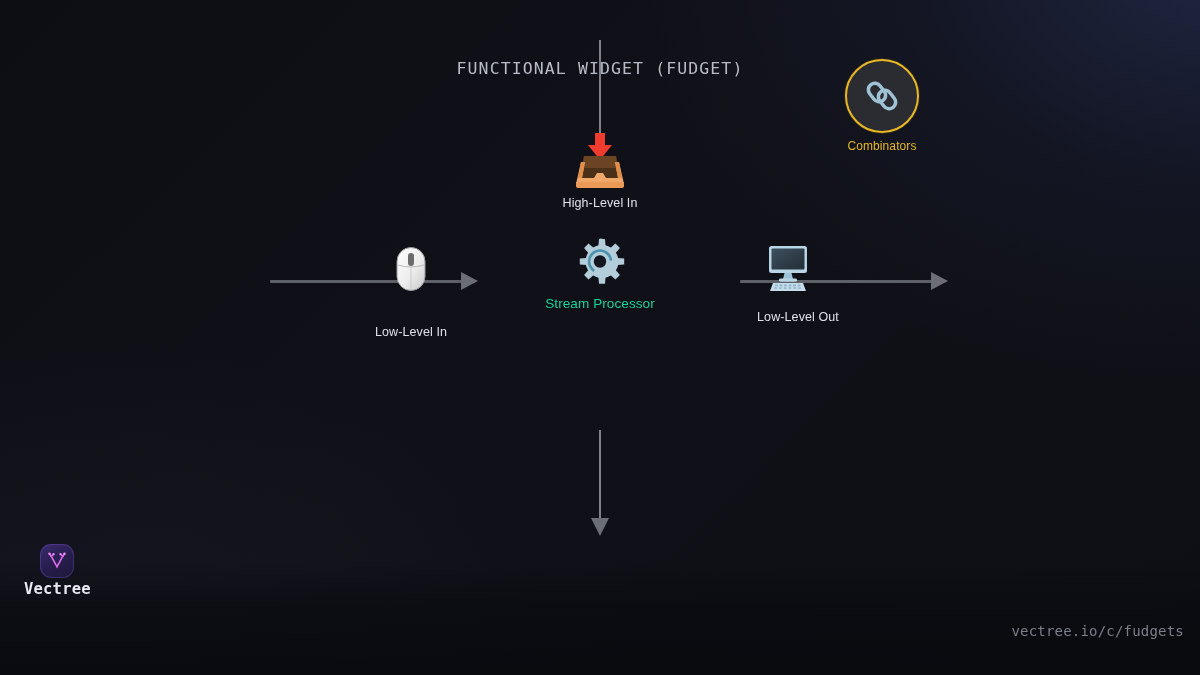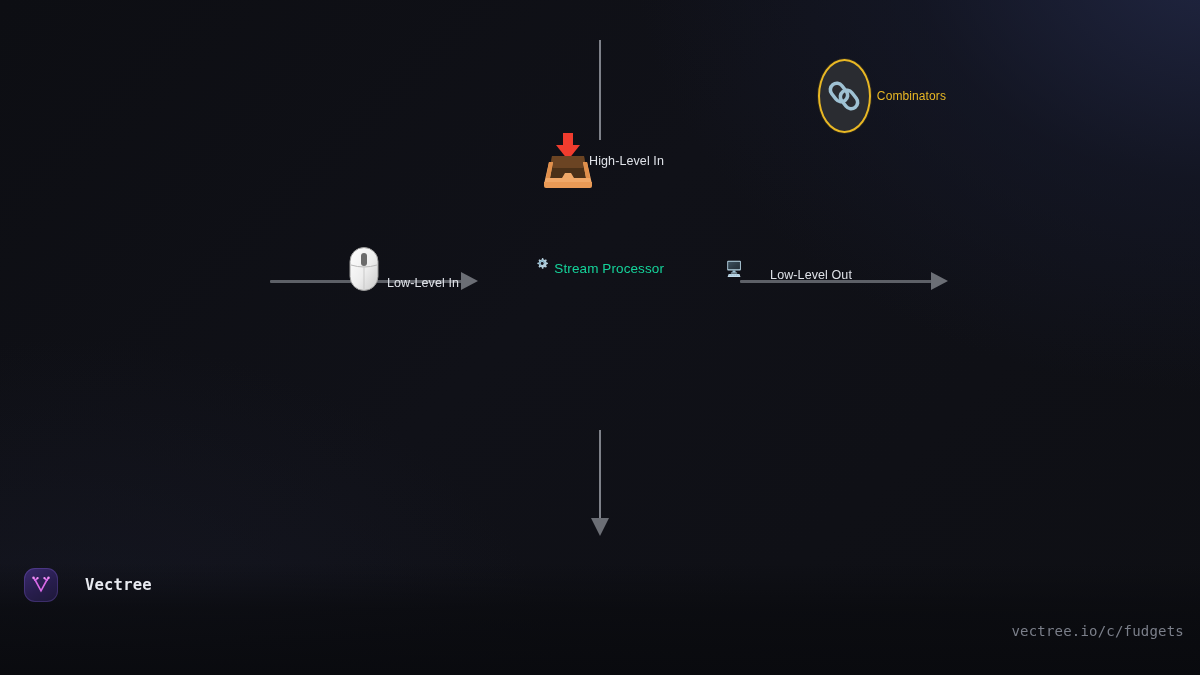--- a/index.html
+++ b/index.html
@@ -48,21 +48,21 @@
     position: absolute;
     width: 0; height: 0;
     border-left: 9px solid transparent;
     border-right: 9px solid transparent;
     border-top: 18px solid #6b6e75;
   }
 
   .node {
     position: absolute;
     display: flex;
-    flex-direction: row;
+    flex-direction: column;
     align-items: center;
     gap: 6px;
   }
   .node-label {
     font-size: 12.5px;
     color: #dfe2e8;
     white-space: nowrap;
     letter-spacing: 0.1px;
   }
   .node-label.accent-teal { color: #15d39a; font-size: 13.5px; }
@@ -97,24 +97,25 @@
   
   #footer {
     position: absolute;
     left: 0; right: 0; bottom: 0;
     height: 112px;
     background: linear-gradient(180deg, rgba(10,11,15,0) 0%, rgba(10,11,15,0.75) 40%, rgba(9,10,14,0.95) 100%);
   }
   #brand-row {
     position: absolute;
     left: 24px;
-    top: 568px;
+    top: 544px;
     display: flex;
     align-items: center;
-    gap: 27px;
+    gap: 2px;
+    flex-direction: column;
   }
   #logo-mark {
     width: 34px; height: 34px;
     border-radius: 11px;
     background: linear-gradient(150deg, #3a2a6e 0%, #271d4c 55%, #1d1838 100%);
     display: flex; align-items: center; justify-content: center;
     box-shadow: inset 0 0 0 1px rgba(160,120,255,0.22);
   }
   #brand-name {
     font-family: "DejaVu Sans Mono", "Liberation Mono", monospace;
@@ -141,20 +142,21 @@
     font-size: 14px;
     color: #7b7f8a;
     letter-spacing: 0.2px;
   }
 </style>
 </head>
 <body>
 
 <div id="stage">
 
+  <div id="diagram-title">FUNCTIONAL WIDGET (FUDGET)</div>
 
   <div class="vline" style="left:599px; top:40px; height:100px;"></div>
 
   <div class="hline" style="left:270px; top:280px; width:195px;"></div>
   <div class="arrow-right" style="left:461px; top:272px;"></div>
 
   <div class="hline" style="left:740px; top:280px; width:195px;"></div>
   <div class="arrow-right" style="left:931px; top:272px;"></div>
 
   <div class="vline" style="left:599px; top:430px; height:90px;"></div>
@@ -221,21 +223,21 @@
         A18.6 18.6 0 0 1 41.4 31.8 L45.9 37 L41.5 41.4 L36.3 36.9
         A18.6 18.6 0 0 1 31.6 38.8 L31 45.7 L25 45.7 L24.4 38.8
         A18.6 18.6 0 0 1 19.7 36.9 L14.5 41.4 L10.1 37 L14.6 31.8
         A18.6 18.6 0 0 1 12.7 27.1 L5.8 26.5 L5.8 20.5 L12.7 19.9
         A18.6 18.6 0 0 1 14.6 15.2 L10.1 10 L14.5 5.6 L19.7 10.1
         A18.6 18.6 0 0 1 24.4 8.2 L25 1.3 Z"></path>
       <circle cx="28" cy="23.5" r="16.5" fill="#b3cddb"></circle>
       <circle cx="26" cy="23.5" r="11" fill="none" stroke="#4e93ad" stroke-width="2.6" stroke-dasharray="42 24" transform="rotate(135 26 23.5)"></circle>
       <circle cx="26" cy="23.5" r="6.2" fill="#131620"></circle>
     </svg>
-    <div class="node-label accent-teal" style="margin-top:8px;">Stream Processor</div>
+    <div class="node-label accent-teal" style="">Stream Processor</div>
   </div>
 
   <div class="node" style="left:724px; top:245px; width:128px;">
     <svg width="56" height="48" viewBox="0 0 56 48">
       <defs>
         <linearGradient id="scrGrad" x1="0" y1="0" x2="1" y2="1">
           <stop offset="0%" stop-color="#3e5260"></stop>
           <stop offset="60%" stop-color="#2d3b45"></stop>
           <stop offset="100%" stop-color="#24303a"></stop>
         </linearGradient>

